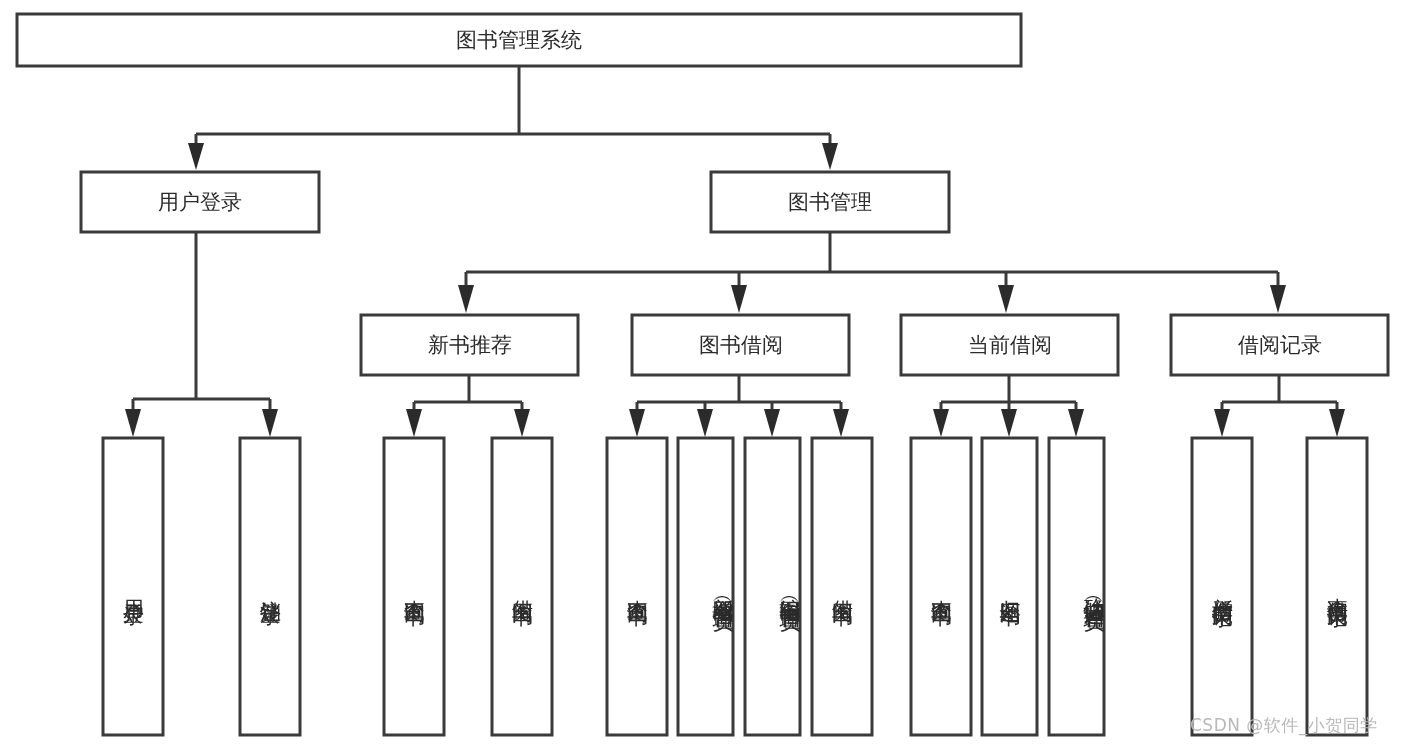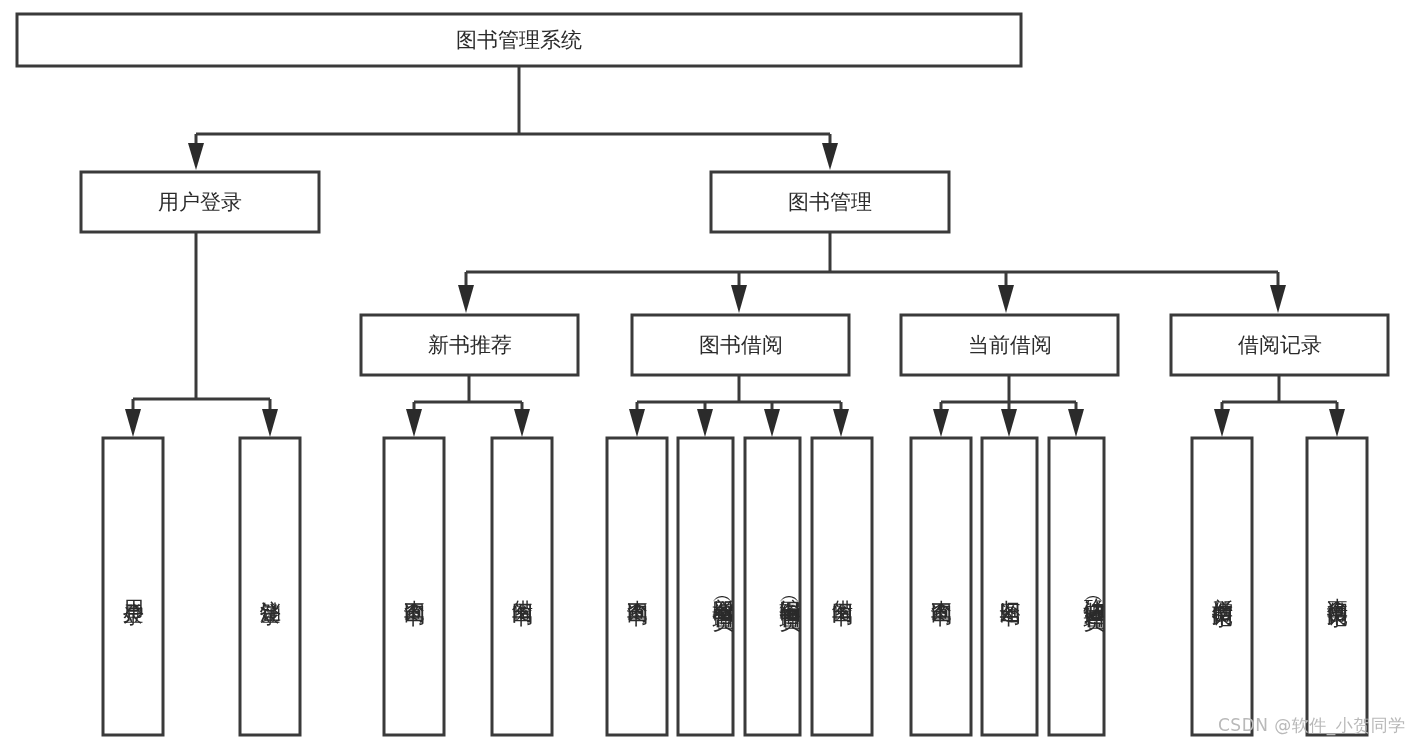--- a/index.html
+++ b/index.html
@@ -65,21 +65,20 @@
     pointer-events: none;
     user-select: none;
   }
   .watermark {
     position: absolute;
     font-family: "DejaVu Sans", "Liberation Sans", sans-serif;
     font-size: 17px;
     color: #b9b9b9;
     white-space: nowrap;
     letter-spacing: 0.5px;
-    padding-left: 28px;
   }
 </style>
 </head>
 <body>
 
 <div id="diagram-root">
 
   <svg class="flow" viewBox="0 0 1405 747" xmlns="http://www.w3.org/2000/svg">
 
     <g>

